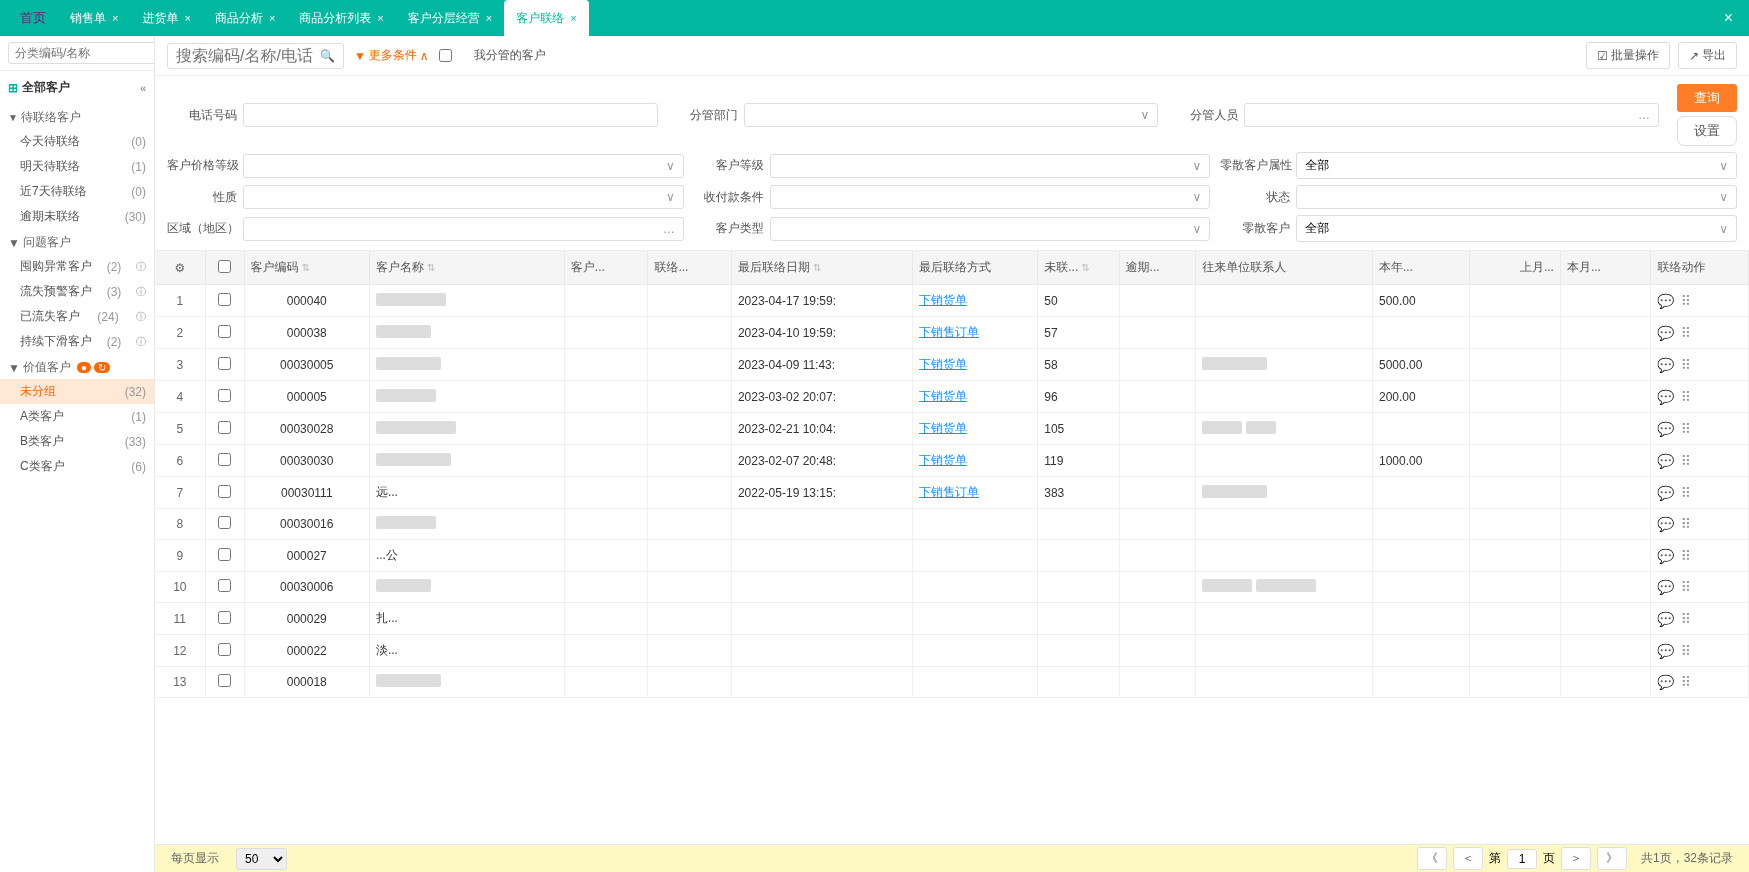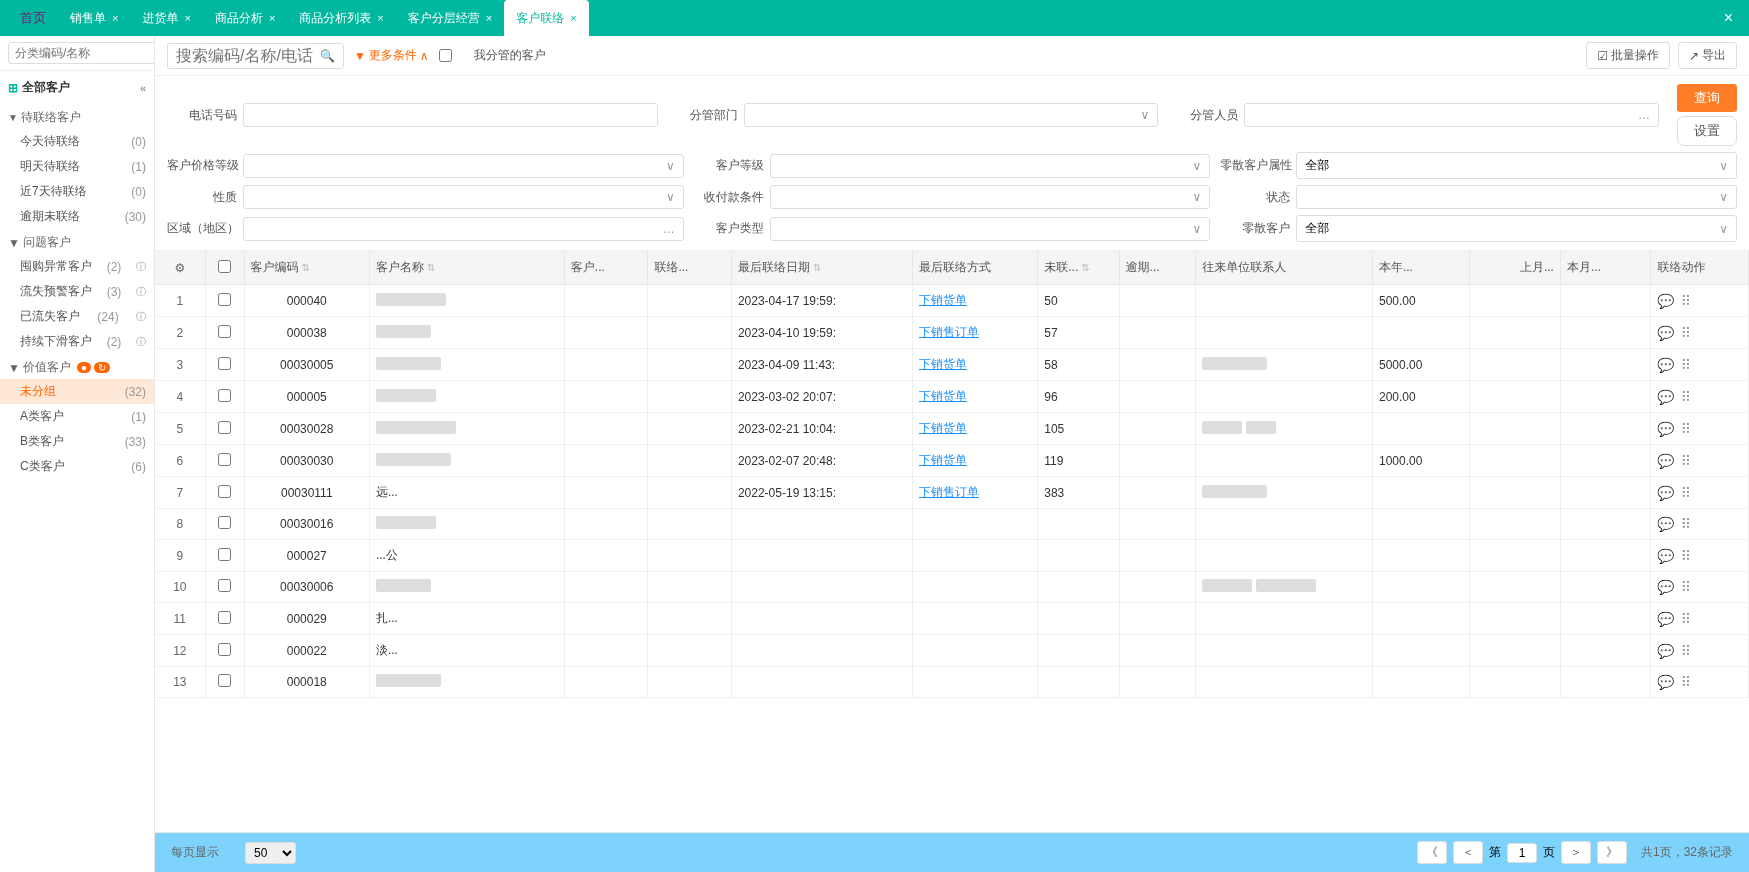--- a/index.html
+++ b/index.html
@@ -79,21 +79,21 @@
     .col-lastmonth { width: 65px; text-align: right; }
     .col-thismonth { width: 65px; }
     .col-action { width: 70px; }
 
     .link { color: #1890ff; cursor: pointer; text-decoration: underline; }
 
     .action-icons { display: flex; align-items: center; gap: 6px; }
     .action-icon { color: #999; cursor: pointer; font-size: 14px; }
 
     
-    .table-footer { background: #7dd3fc; border-top: 1px solid #e8e8e8; padding: 8px 16px; display: flex; align-items: center; gap: 26px; flex-shrink: 0; }
+    .table-footer { background: #fef9c3; border-top: 1px solid #e8e8e8; padding: 2px 16px; display: flex; align-items: center; gap: 17px; flex-shrink: 0; }
     .page-size-label { color: #666; }
     .page-size-select { border: 1px solid #ddd; padding: 2px 4px; border-radius: 3px; font-size: 12px; }
     .page-controls { display: flex; align-items: center; gap: 6px; margin-left: auto; }
     .page-btn { border: 1px solid #ddd; background: #fff; padding: 2px 8px; cursor: pointer; border-radius: 3px; color: #555; }
     .page-btn:disabled { color: #ccc; cursor: default; }
     .page-total { color: #666; margin-left: 8px; }
 
     .th-sort { display: flex; align-items: center; gap: 3px; cursor: pointer; }
     .sort-icon { color: #bbb; font-size: 10px; }
     .cb-all { cursor: pointer; }

